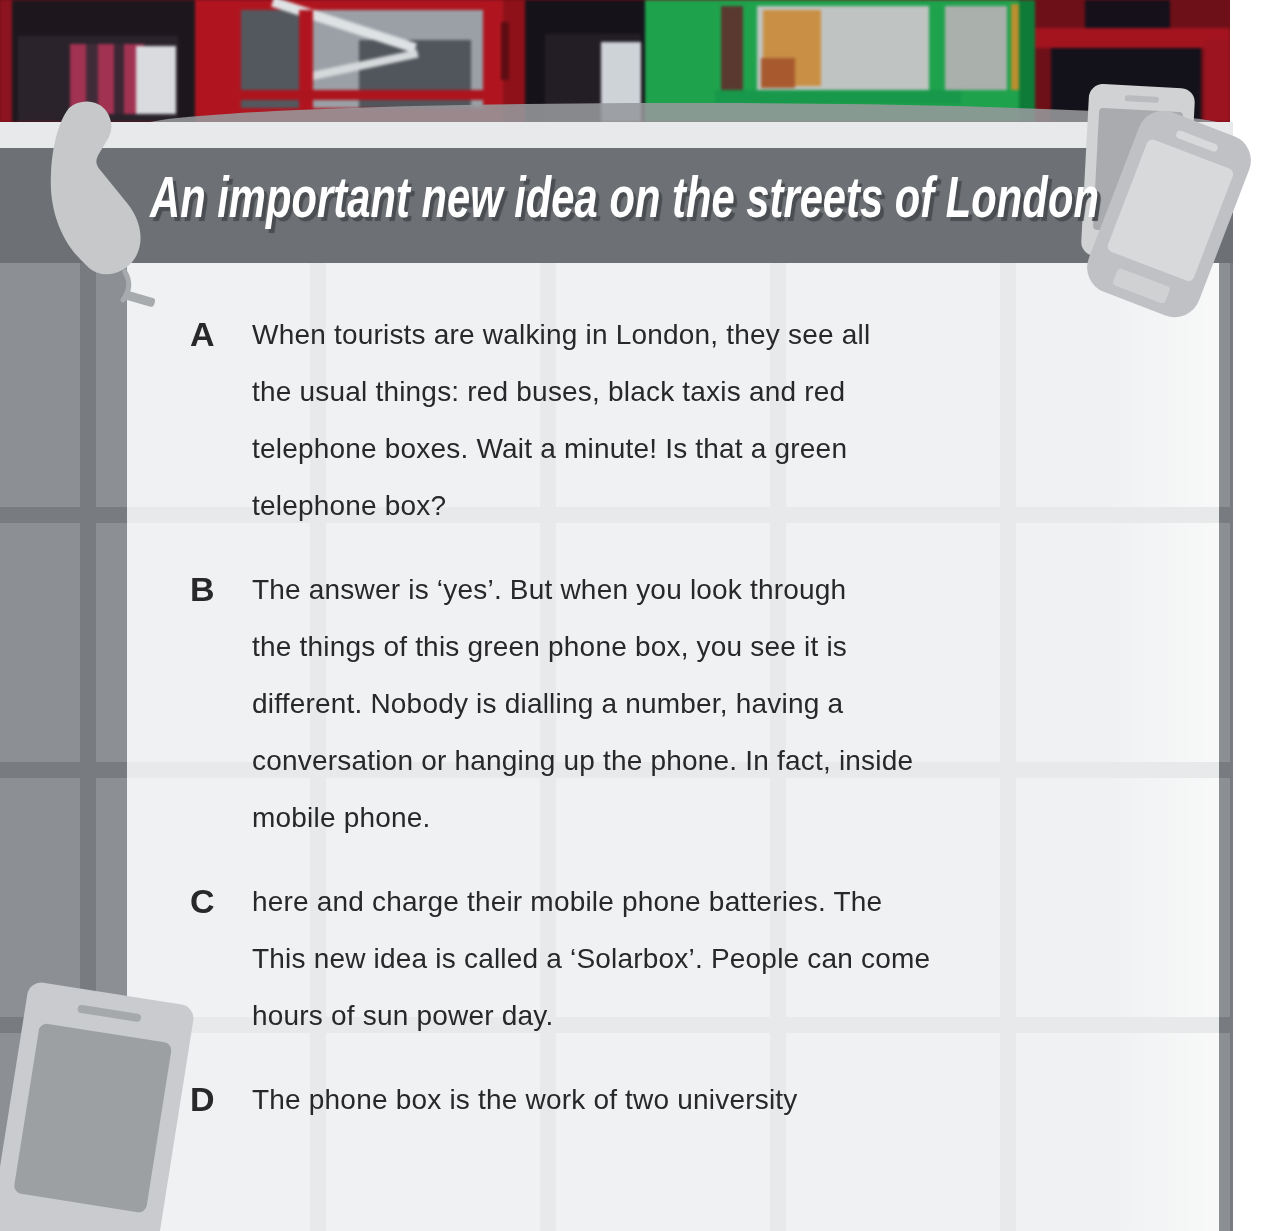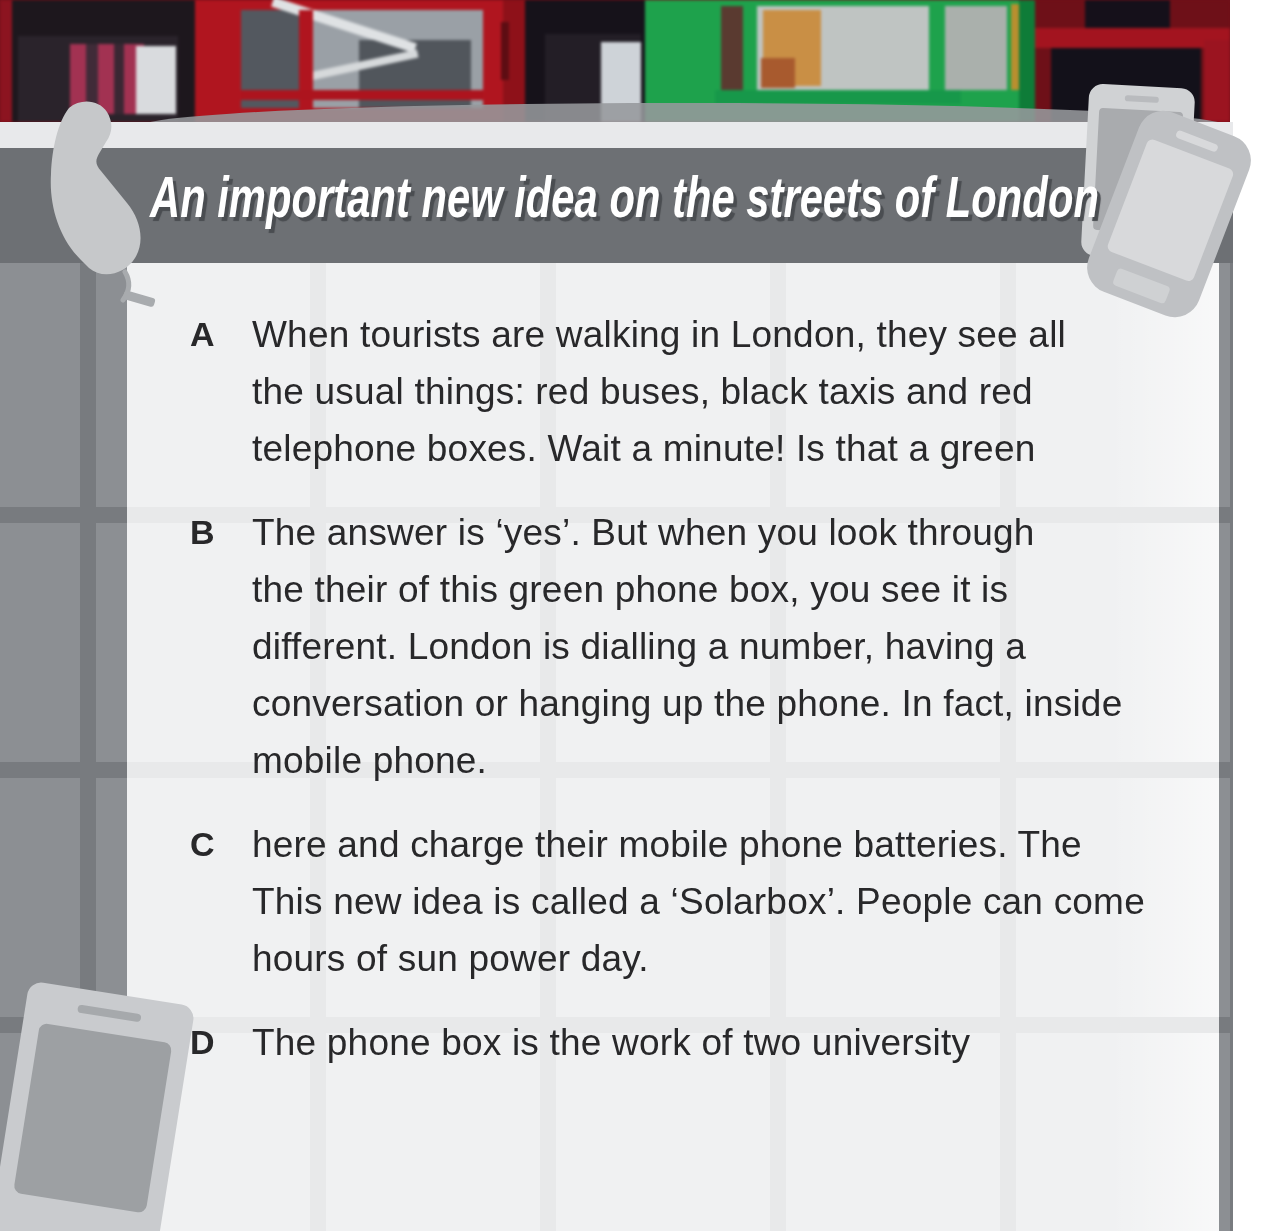--- a/index.html
+++ b/index.html
@@ -93,21 +93,21 @@
   .phone-front .slot{left:31px;bottom:10px;width:56px;height:18px;background:#cfd1d3;}
   .phone-bottom{left:8px;top:992px;width:168px;height:262px;border-radius:14px;
     background:#c9cbce;transform:rotate(9deg);z-index:5;}
   .phone-bottom .screen{left:17px;top:40px;right:17px;bottom:50px;background:#9da0a3;border-radius:8px;}
   .phone-bottom .speaker{left:52px;top:16px;width:64px;height:8px;background:#a6a9ac;}
 
   
   .content-text{position:absolute;left:190px;top:306px;z-index:7;color:var(--body-text);}
   .para{display:flex;margin-bottom:27px;}
   .para-label{width:62px;font-weight:bold;font-size:34px;line-height:57px;}
-  .para-lines{font-size:37px;line-height:57px;letter-spacing:.2px;}
+  .para-lines{font-size:28px;line-height:57px;letter-spacing:.2px;}
 </style>
 </head>
 <body>
 
 <div class="photo">
   <div class="photo-blur">
     <div class="p-darkbox-left">
       <div class="p-win1">
         <div class="p-pink">
           <div class="p-strap1"></div>
@@ -201,28 +201,29 @@
   <div class="screen"></div>
 </div>
 
 <div class="content-text">
     <div class="para">
       <div class="para-label">A</div>
       <div class="para-lines">
         <div class="para-line">When tourists are walking in London, they see all</div>
         <div class="para-line">the usual things: red buses, black taxis and red</div>
         <div class="para-line">telephone boxes. Wait a minute! Is that a green</div>
+        <div class="para-line">telephone box?</div>
       </div>
     </div>
     <div class="para">
       <div class="para-label">B</div>
       <div class="para-lines">
         <div class="para-line">The answer is ‘yes’. But when you look through</div>
-        <div class="para-line">the their of this green phone box, you see it is</div>
-        <div class="para-line">different. London is dialling a number, having a</div>
+        <div class="para-line">the things of this green phone box, you see it is</div>
+        <div class="para-line">different. Nobody is dialling a number, having a</div>
         <div class="para-line">conversation or hanging up the phone. In fact, inside</div>
         <div class="para-line">mobile phone.</div>
       </div>
     </div>
     <div class="para">
       <div class="para-label">C</div>
       <div class="para-lines">
         <div class="para-line">here and charge their mobile phone batteries. The</div>
         <div class="para-line">This new idea is called a ‘Solarbox’. People can come</div>
         <div class="para-line">hours of sun power day.</div>

